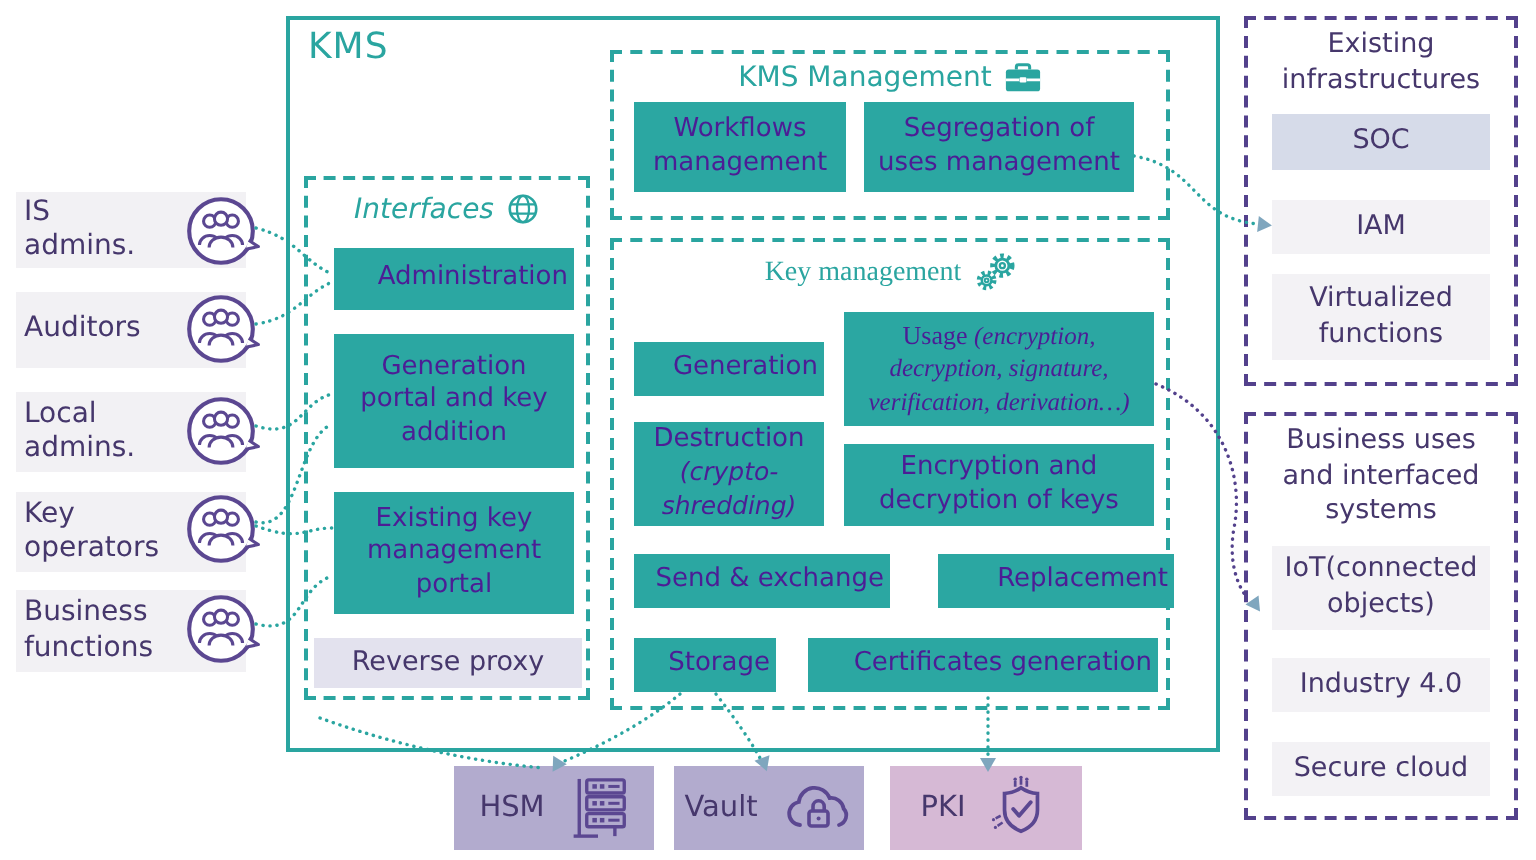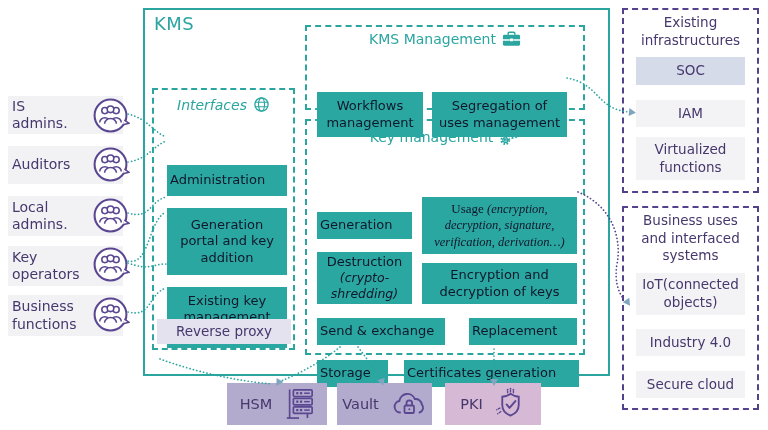--- a/index.html
+++ b/index.html
@@ -10,22 +10,22 @@
   .abs{position:absolute;box-sizing:border-box;}
   
   .kms-box{border:2.5px solid var(--teal,#2AA5A0);z-index:1;}
   .kms-title{color:var(--teal,#2AA5A0);font-size:18px;letter-spacing:.5px;z-index:2;}
   
   .group-teal{border:2px dashed var(--teal,#2AA5A0);z-index:2;}
   .group-purple{border:2.5px dashed var(--purple-border,#53418C);z-index:2;background:#fff;}
   .group-title{position:absolute;left:0;right:0;display:flex;align-items:center;justify-content:center;gap:6px;color:var(--teal,#2AA5A0);font-size:14px;}
   .panel-title{color:var(--purple-text,#46376C);font-size:13.5px;text-align:center;line-height:1.3;z-index:3;}
   
-  .teal-box{background:var(--teal-box,#2BA7A2);color:#0f172a;display:flex;align-items:center;justify-content:flex-start;
-    text-align:center;font-size:13px;line-height:1.25;z-index:3;padding:1px 3px;margin-top:41px;}
+  .teal-box{background:var(--teal-box,#2BA7A2);color:#4c1d95;display:flex;align-items:center;justify-content:flex-end;
+    text-align:center;font-size:13px;line-height:1.25;z-index:3;padding:1px 3px;}
   .detail{font-style:italic;font-size:12.5px;}
   .block{display:block;width:100%;}
   
   .lite-box{display:flex;align-items:center;justify-content:center;text-align:center;
     color:var(--purple-text,#46376C);font-size:13.5px;line-height:1.3;z-index:3;background:var(--panel-item-bg,#F3F2F5);}
   
   .actor-bar{background:var(--actor-bar-bg,#F2F1F4);display:flex;align-items:center;
     color:var(--purple-text,#46376C);font-size:14px;line-height:1.25;padding-left:4px;z-index:2;}
   .actor-icon{z-index:4;color:var(--icon-purple,#5B4791);}
   
@@ -170,21 +170,21 @@
     </div>
   </div>
   <div class="abs teal-box" style="left:317px;top:51px;width:106px;height:45px;">
       <span>Workflows management</span>
     </div>
   <div class="abs teal-box" style="left:432px;top:51px;width:135px;height:45px;">
       <span>Segregation of uses management</span>
     </div>
 
   <div class="abs group-teal" style="left:305px;top:119px;width:280px;height:236px;">
-    <div class="group-title" style="top:5px;">
+    <div class="group-title" style="top:5px;font-family:Liberation Serif, serif;">
       <span>Key management</span>
       <svg class="teal-ic" width="21" height="21" viewBox="0 0 20 20">
         <circle cx="13.5" cy="6.5" r="4.6" fill="none" stroke="currentColor" stroke-width="2.4" stroke-dasharray="1.7 1.72"></circle>
         <circle cx="13.5" cy="6.5" r="3.1" fill="#fff" stroke="currentColor" stroke-width="1.3"></circle>
         <circle cx="13.5" cy="6.5" r="1.2" fill="none" stroke="currentColor" stroke-width="1.1"></circle>
         <circle cx="6" cy="13.5" r="3.6" fill="none" stroke="currentColor" stroke-width="2.2" stroke-dasharray="1.45 1.45"></circle>
         <circle cx="6" cy="13.5" r="2.3" fill="#fff" stroke="currentColor" stroke-width="1.2"></circle>
         <circle cx="6" cy="13.5" r="0.9" fill="none" stroke="currentColor" stroke-width="1"></circle>
       </svg>
     </div>
@@ -197,21 +197,21 @@
   </div>
   <div class="abs teal-box" style="left:317px;top:211px;width:95px;height:52px;">
     <span><span class="block">Destruction</span><span class="detail">(crypto-shredding)</span></span>
   </div>
   <div class="abs teal-box" style="left:422px;top:222px;width:155px;height:41px;">
       <span>Encryption and decryption of keys</span>
     </div>
   <div class="abs teal-box" style="left:317px;top:277px;width:128px;height:27px;">
       <span>Send &amp; exchange</span>
     </div>
-  <div class="abs teal-box" style="left:469px;top:277px;width:108px;height:27px;">
+  <div class="abs teal-box" style="left:469px;top:277px;width:118px;height:27px;">
       <span>Replacement</span>
     </div>
   <div class="abs teal-box" style="left:317px;top:319px;width:71px;height:27px;">
       <span>Storage</span>
     </div>
   <div class="abs teal-box" style="left:404px;top:319px;width:175px;height:27px;">
       <span>Certificates generation</span>
     </div>
 
   <div class="abs group-purple" style="left:622px;top:8px;width:137px;height:185px;"></div>

